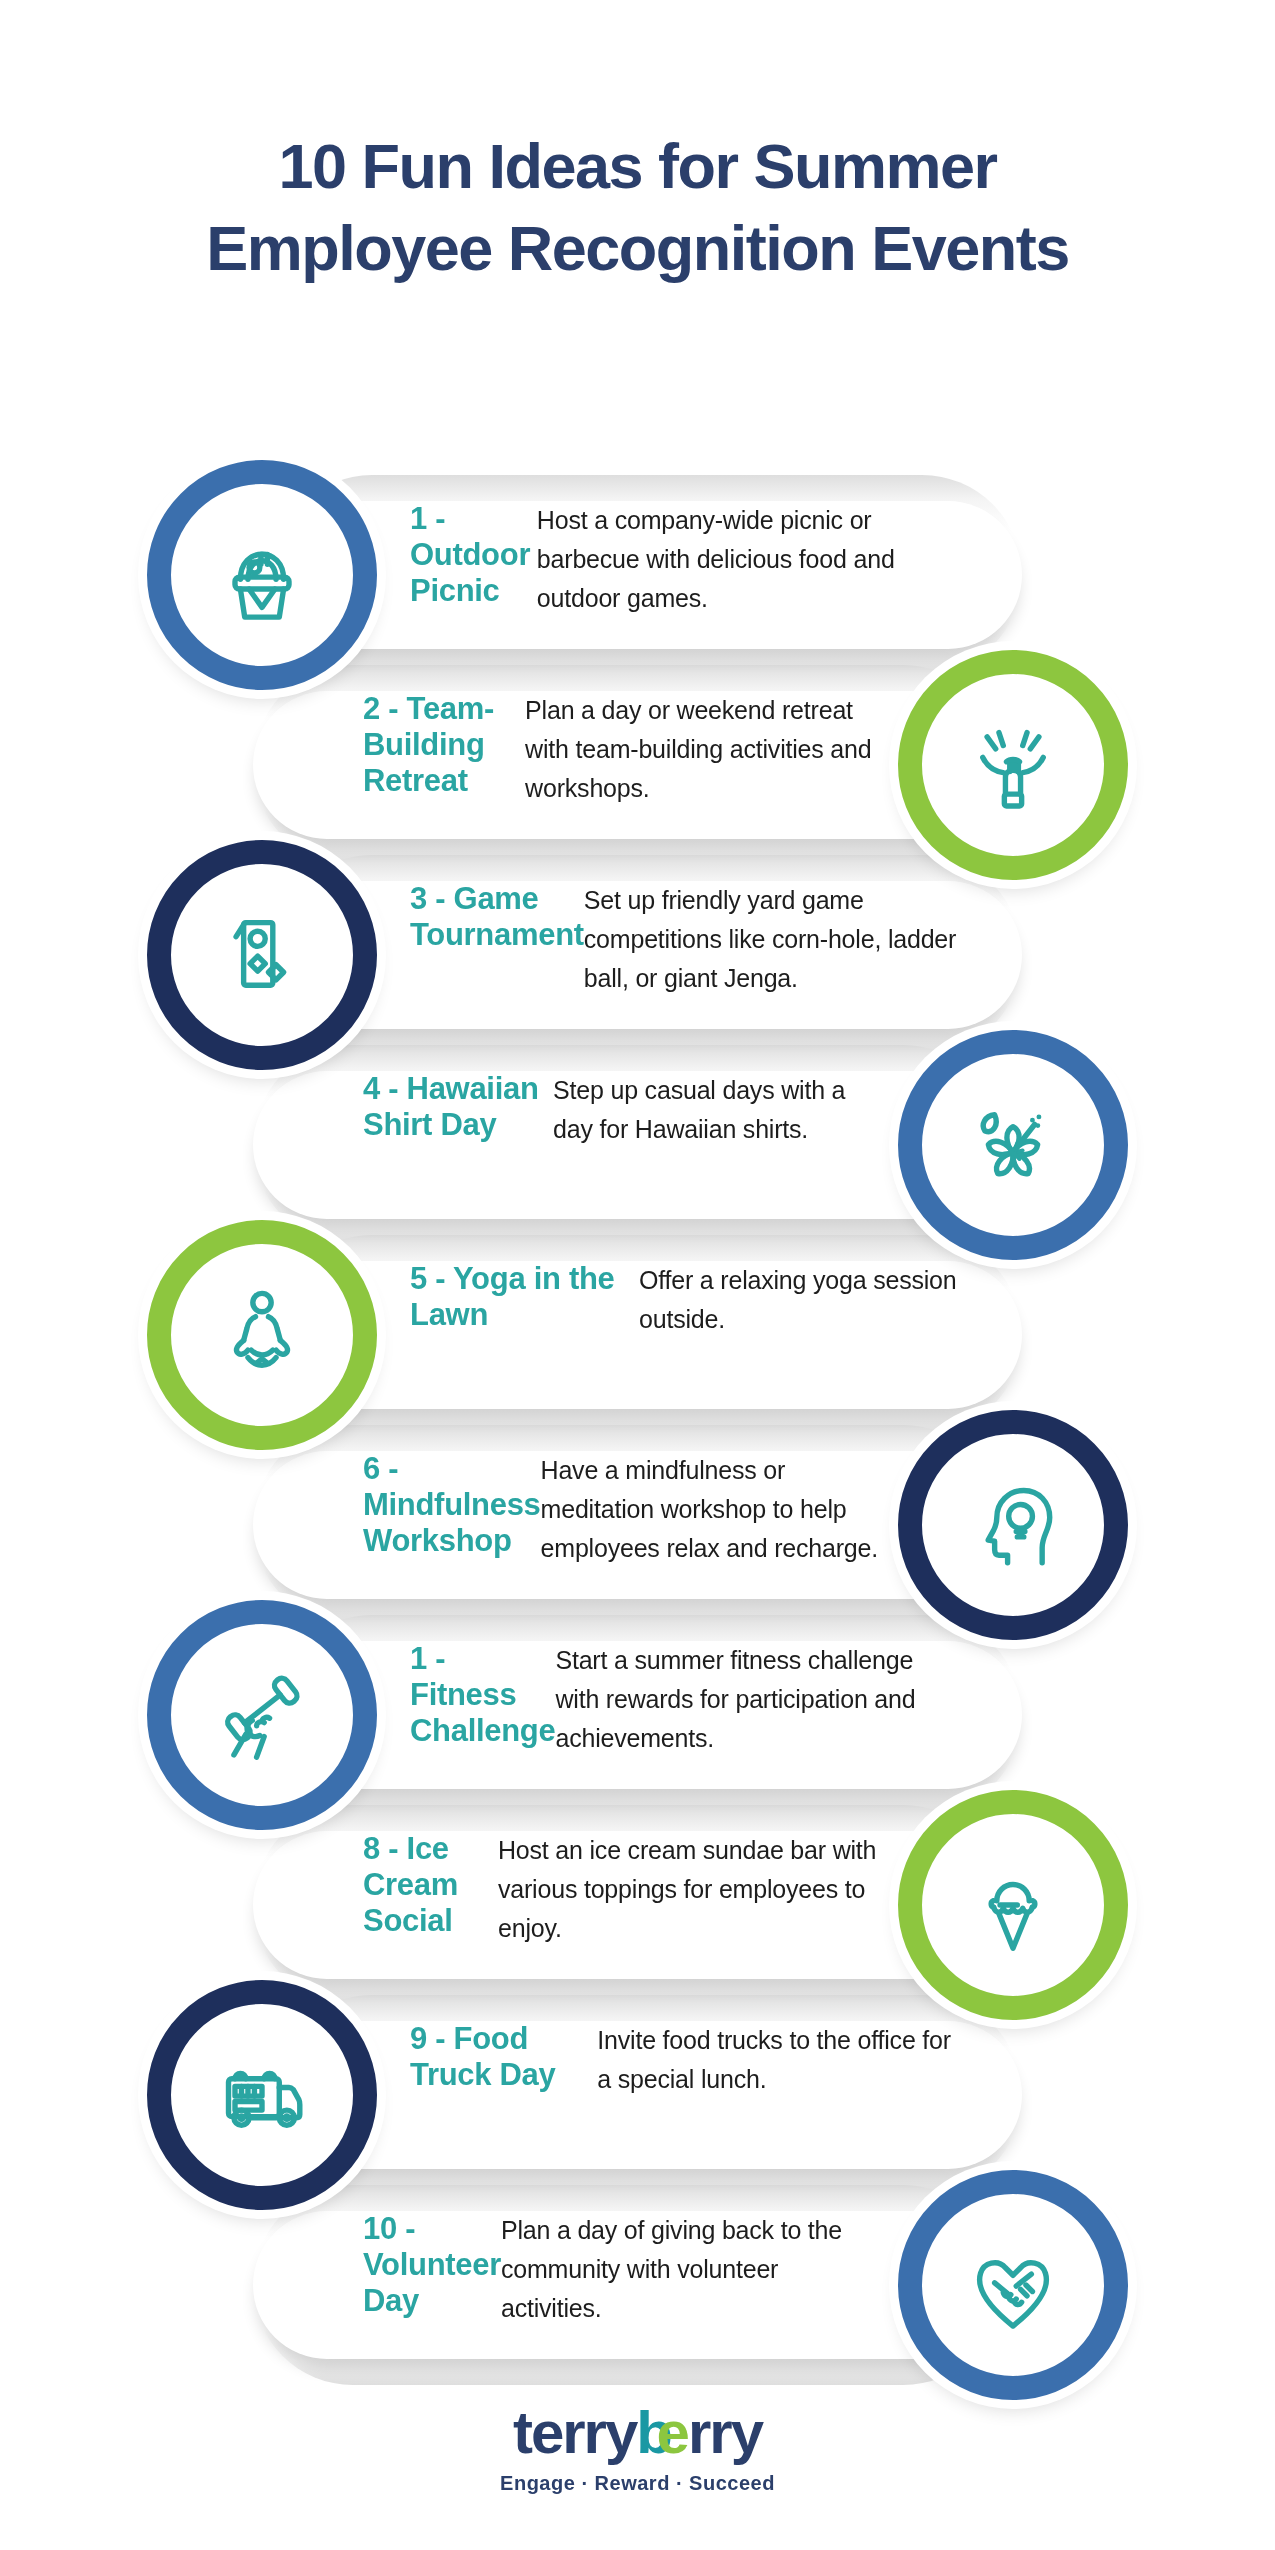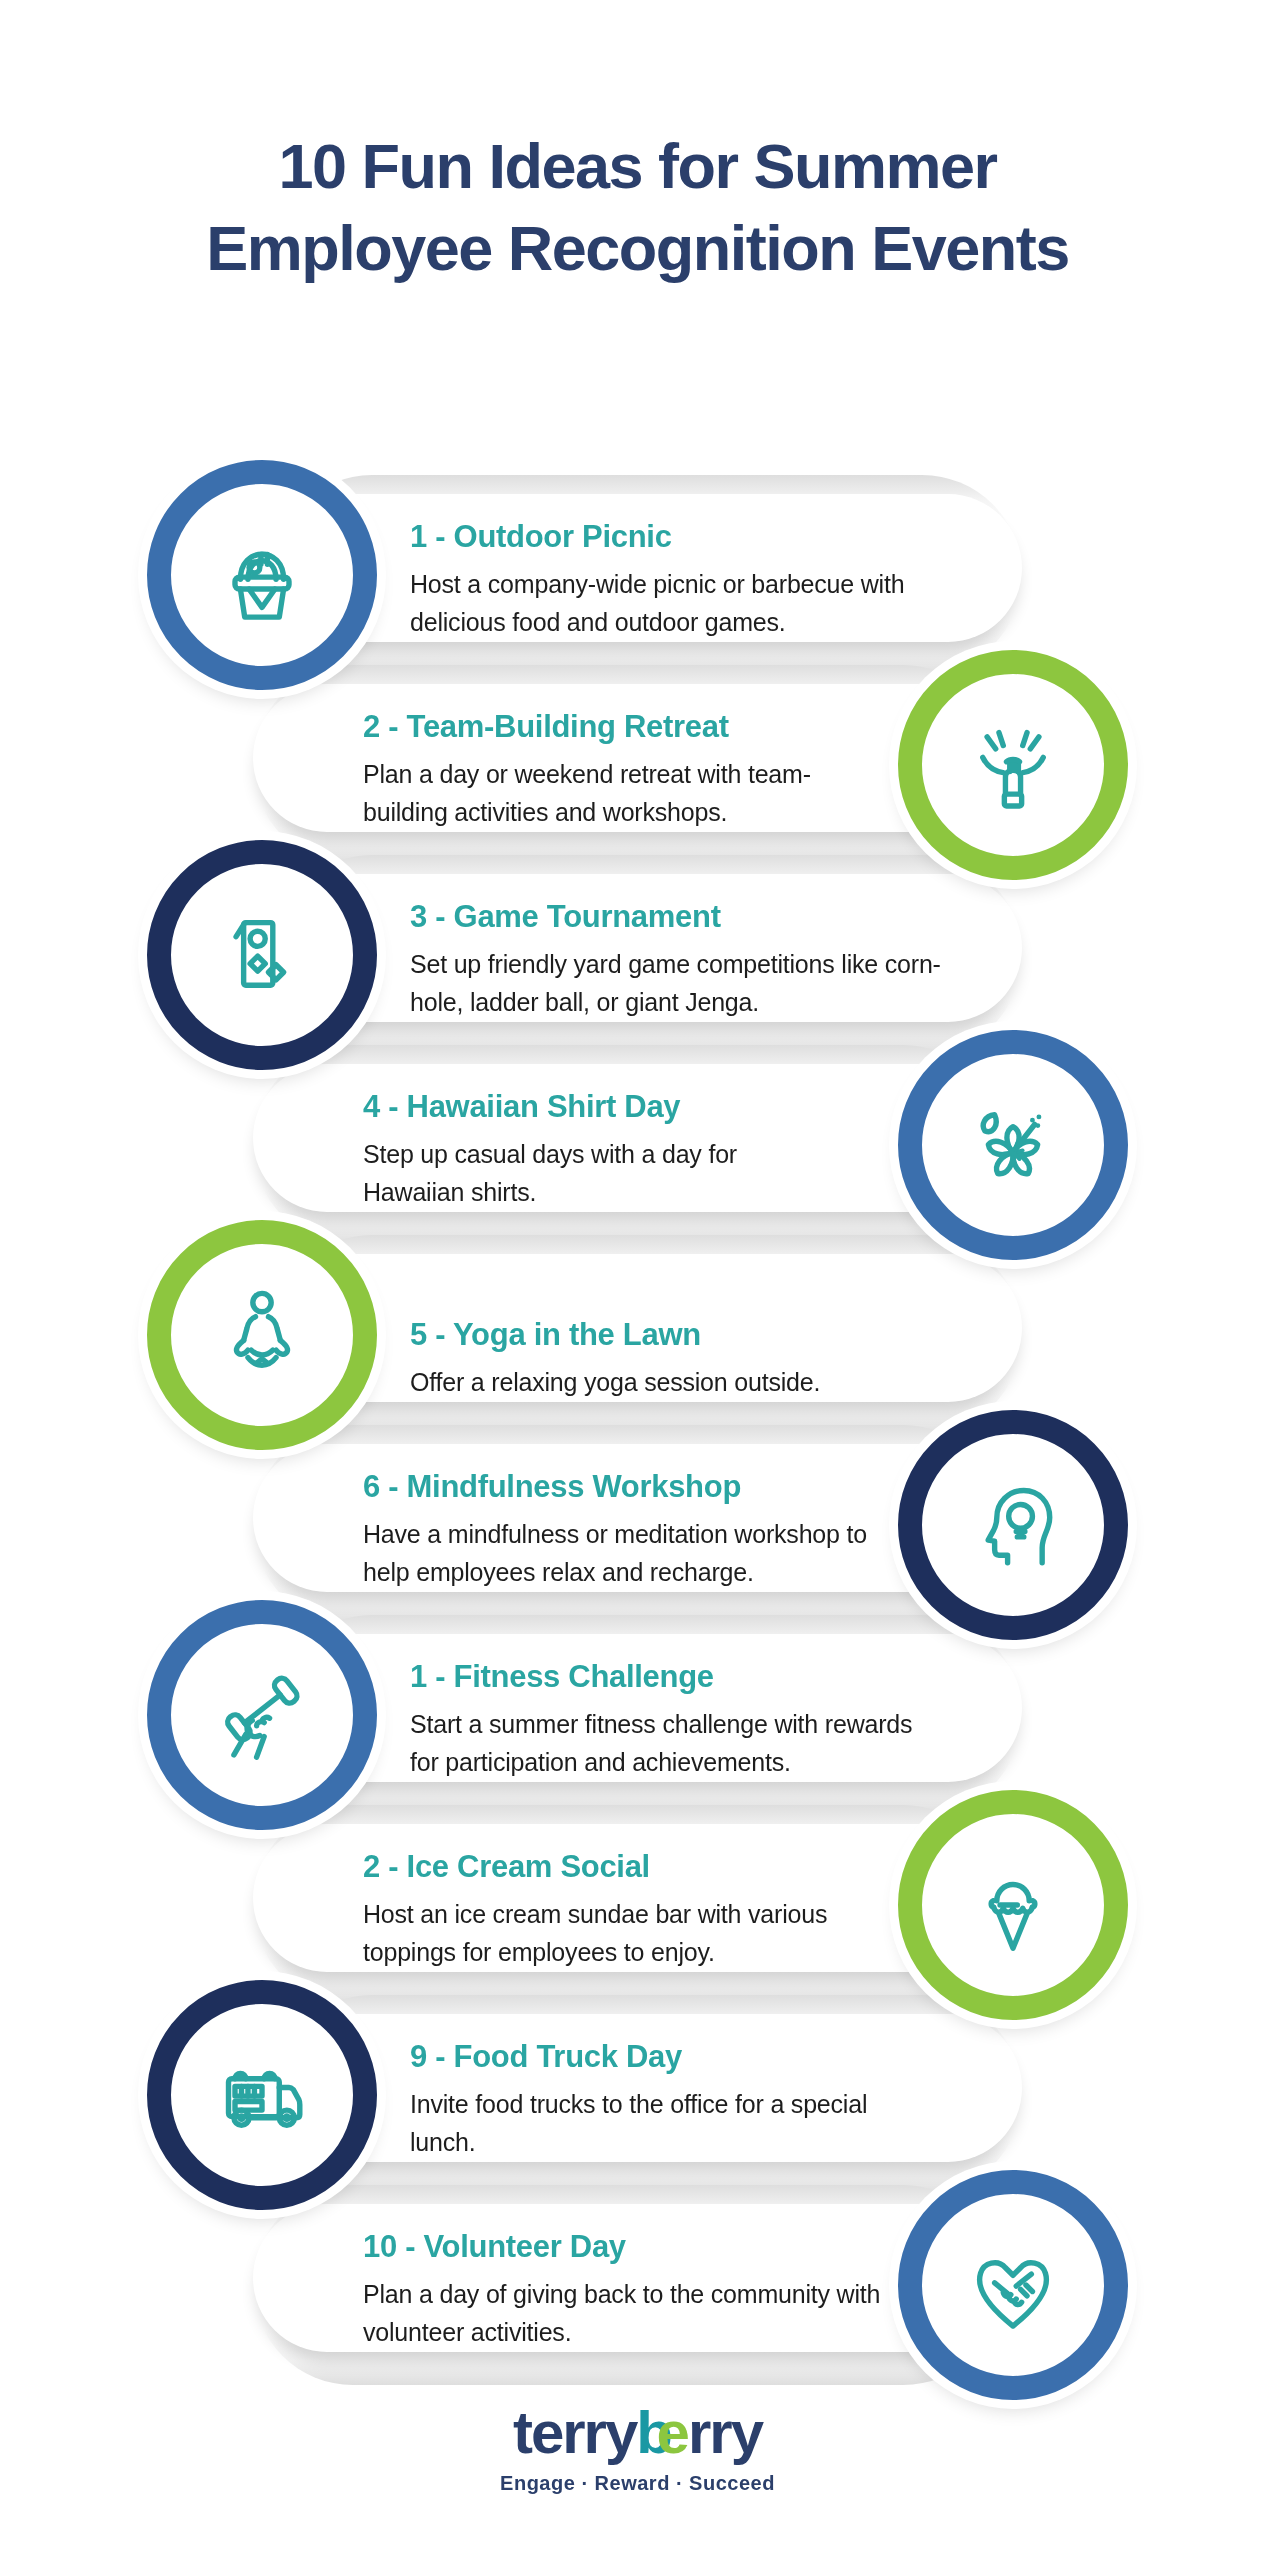--- a/index.html
+++ b/index.html
@@ -12,23 +12,23 @@
   .subtitle{position:absolute;top:288px;left:50%;transform:translateX(-50%);width:800px;
             text-align:center;color:#4fb8b0;font-size:28px;line-height:1.32;letter-spacing:-0.2px;}
 
   
   .row{position:absolute;left:0;width:1275px;height:230px;}
   .tray{position:absolute;top:15px;height:200px;border-radius:100px;z-index:1;
         background:linear-gradient(180deg,#dedede 0%,#f4f4f4 12%,#ffffff 28%,#ffffff 72%,#f4f4f4 88%,#dedede 100%);}
   .row.left  .tray{left:272px;width:750px;}
   .row.right .tray{left:253px;width:750px;}
 
-  .card{position:absolute;top:34px;height:148px;width:752px;background:#ffffff;border-radius:74px;
+  .card{position:absolute;top:41px;height:148px;width:752px;background:#ffffff;border-radius:74px;
         box-shadow:0 12px 16px -4px rgba(0,0,0,0.16);z-index:2;box-sizing:border-box;
-        display:flex;flex-direction:column;justify-content:flex-end;}
+        display:flex;flex-direction:row;justify-content:center;}
   .row.left  .card{left:270px;padding:0 60px 0 140px;}
   .row.right .card{left:253px;padding:0 120px 0 110px;}
 
   .heading{color:#2aa5a2;font-size:31px;font-weight:700;margin:0 0 10px 0;letter-spacing:-0.3px;}
   .desc{color:#1d1d1d;font-size:25px;line-height:1.55;margin:0;letter-spacing:-0.2px;max-width:552px;}
   .r2 .desc{max-width:450px;}
   .r4 .desc{max-width:450px;}
   .r7 .desc{max-width:530px;}
   .r9 .desc{max-width:460px;}
 
@@ -191,21 +191,21 @@
         <path d="M41 55 c-4 2-6 7-4 11 2 4 7 5 11 3"></path>
         <path d="M45 60 c0-3 4-5 7-3 M50 56 c0-3 4-5 7-3"></path>
         <path d="M35 68 L24 87 M52 70 L45 89"></path>
       </svg>
     </div>
   </section>
 
   <section class="row right r8" style="top:1790px">
     <div class="tray"></div>
     <div class="card">
-      <h2 class="heading">2 - Ice Cream Social</h2>
+      <h2 class="heading">8 - Ice Cream Social</h2>
       <p class="desc">Host an ice cream sundae bar with various toppings for employees to enjoy.</p>
     </div>
     <div class="ring green">
       <svg class="icn" viewBox="0 0 100 100">
         <path d="M35 46 a15 15 0 0 1 30 0"></path>
         <path d="M38 50 h16"></path>
         <path d="M32 52 c-3-1-3-5 0-6 M68 52 c3-1 3-5 0-6"></path>
         <path d="M32 52 c2 6 7 6 9 1 c2 5 7 5 9 0 c2 5 7 5 9 0 c2 5 7 5 9-1"></path>
         <path d="M37 58 L50 90 L63 58"></path>
       </svg>

